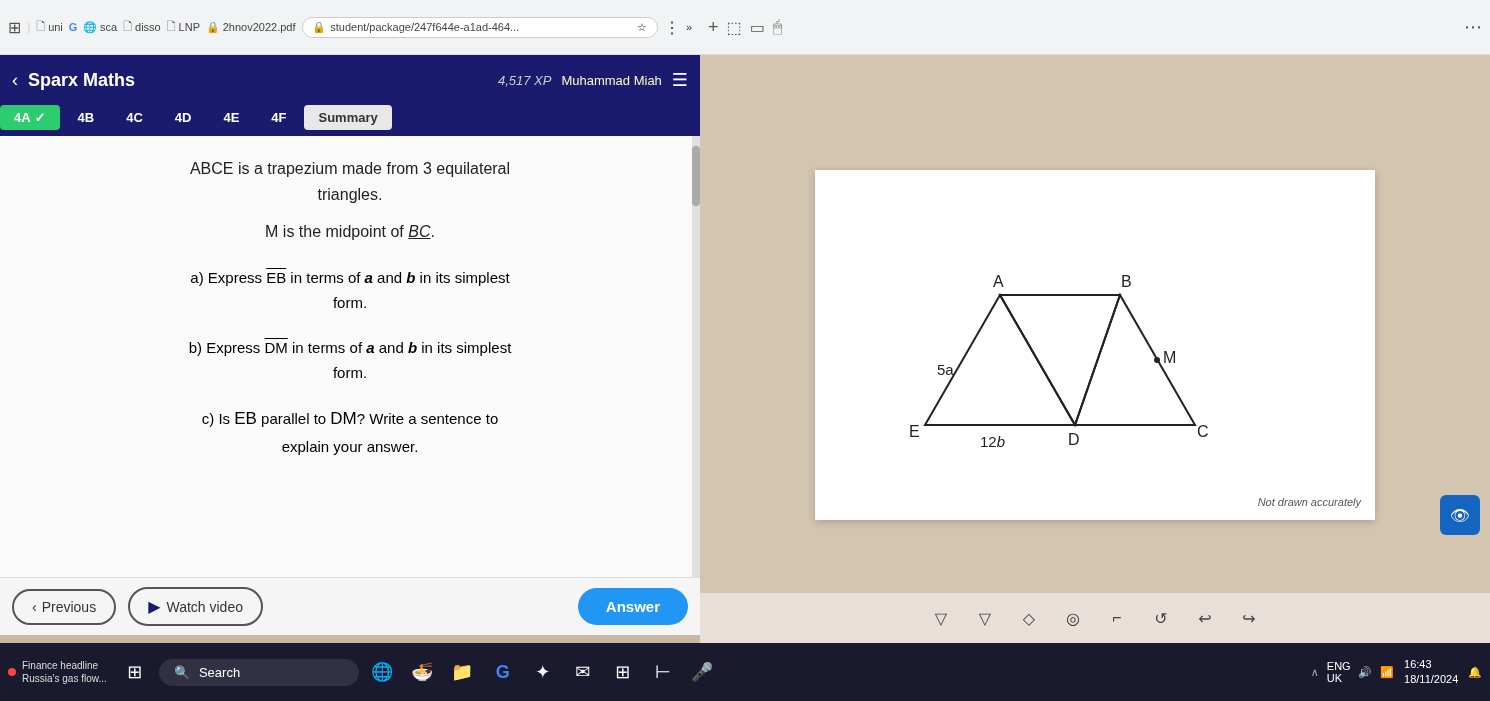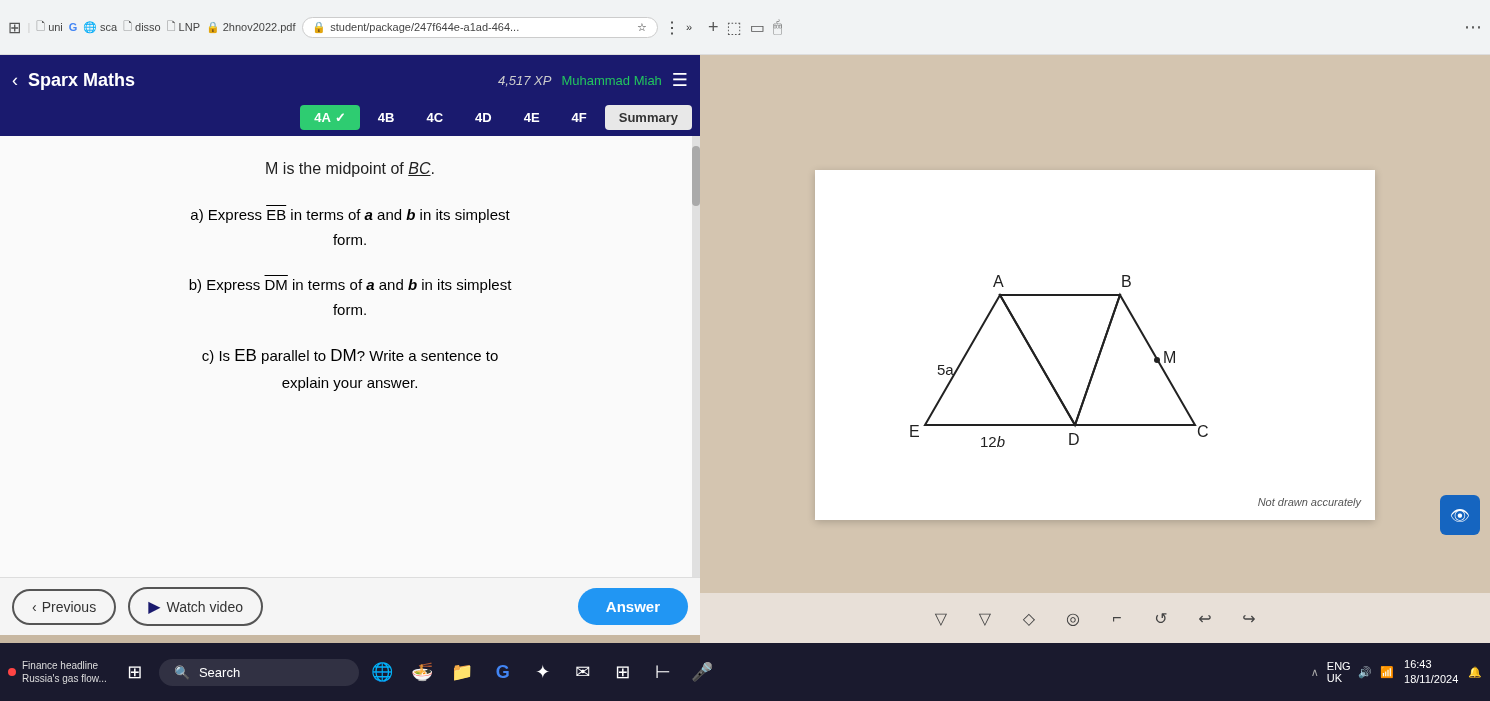--- a/index.html
+++ b/index.html
@@ -72,29 +72,28 @@
       color: white;
       display: flex;
       align-items: center;
       padding: 8px 12px;
       gap: 10px;
       height: 50px;
     }
     .sparx-back { color: white; font-size: 18px; cursor: pointer; }
     .sparx-title { font-size: 18px; font-weight: bold; color: white; flex: 1; }
     .sparx-xp { font-size: 13px; color: #ccc; font-style: italic; }
-    .sparx-user { font-size: 13px; color: #22c55e; }
+    .sparx-user { font-size: 13px; color: #fef9c3; }
     .sparx-menu { font-size: 18px; color: white; cursor: pointer; }
 
     .sparx-tabs {
       display: flex;
       background: #1a1a6e;
-      padding: 0 8px 6px 8px;
+      padding: 0 8px 6px 0;
       gap: 4px;
-      justify-content: flex-end;
     }
     .sparx-tab {
       padding: 5px 14px;
       border-radius: 4px;
       font-size: 13px;
       font-weight: bold;
       cursor: pointer;
       color: white;
       background: transparent;
     }
@@ -447,20 +446,24 @@
     <div class="sparx-tab summary">
       <span>Summary</span>
     </div>
   </div>
 
   <div class="sparx-content">
     <div class="scrollbar">
       <div class="scrollbar-thumb"></div>
     </div>
 
+    <div class="question-text">
+      <span>ABCE is a trapezium made from 3 equilateral</span><br>
+      <span>triangles.</span>
+    </div>
 
     <div class="question-text" style="margin-bottom:20px;">
       <span>M is the midpoint of </span><span class="math"><u>BC</u></span><span>.</span>
     </div>
 
     <div class="question-part">
       <span>a) Express <span class="overline">EB</span> in terms of <span class="bold-italic">a</span> and <span class="bold-italic">b</span> in its simplest</span><br>
       <span>form.</span>
     </div>
 

